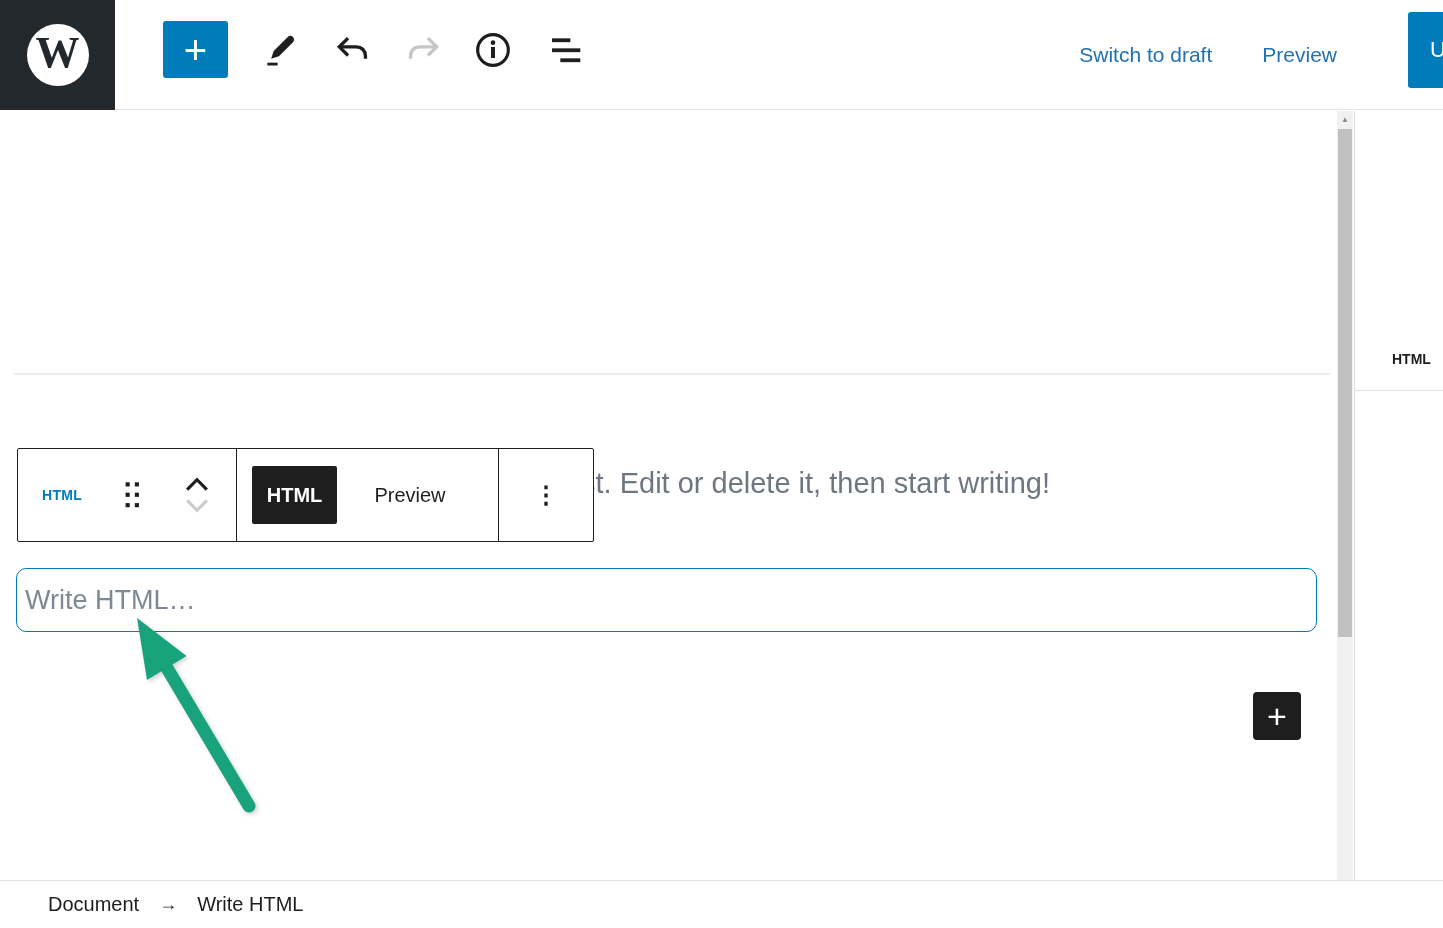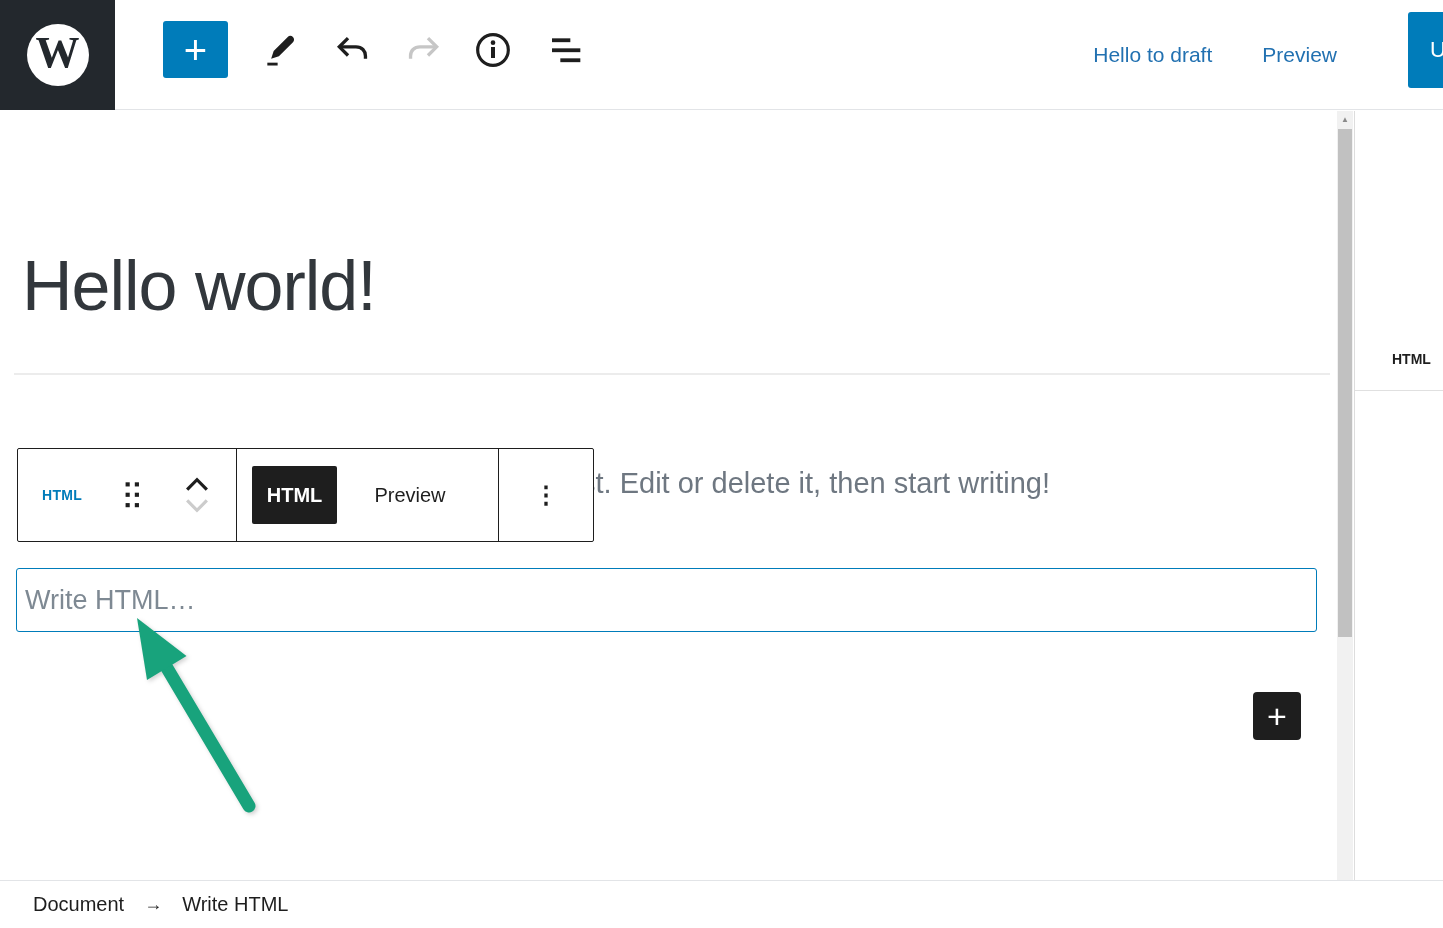--- a/index.html
+++ b/index.html
@@ -56,21 +56,21 @@
   .mode-html { width:85px; height:58px; background:#1e1e1e; color:#fff; border:none;
                border-radius:2px; font-size:20px; font-weight:700; cursor:pointer; }
   .mode-preview { flex:1; height:58px; background:none; border:none; color:#1e1e1e;
                   font-size:20px; font-weight:500; cursor:pointer; }
   .bt-sec3 { flex:1; display:flex; align-items:center; justify-content:center; }
   .kebab-btn { background:none; border:none; font-size:24px; font-weight:700; color:#1e1e1e;
                letter-spacing:0; line-height:1; cursor:pointer; }
 
   
   .html-input-wrap { position:absolute; left:16px; top:457px; width:1301px; height:64px; z-index:2; }
-  .html-input { width:100%; height:100%; border:1.5px solid #007cba; border-radius:3px;
+  .html-input { width:100%; height:100%; border:1.5px solid #007cba; border-radius:10px;
                 font-family:"Liberation Sans", sans-serif; font-size:27px; color:#1e1e1e;
                 padding:2px 8px; outline:none; background:#fff; }
   .html-input::placeholder { color:#7e8993; opacity:1; }
 
   
   .arrow-annotation { position:absolute; left:0; top:0; z-index:10; pointer-events:none; }
 
   
   .block-inserter-black { position:absolute; left:1253px; top:581px; width:48px; height:48px;
                           background:#1e1e1e; color:#fff; border:none; border-radius:4px;
@@ -89,21 +89,21 @@
   .sidebar-tab { position:absolute; left:0; top:0; width:89px; height:96px;
                  border-bottom:1px solid #e0e0e0; background:none; border-top:none;
                  border-left:none; border-right:none; cursor:pointer; text-align:left; }
   .sidebar-tab span { position:absolute; left:33px; top:34px; font-size:19px; font-weight:500; color:#1e1e1e; }
   .block-card { position:absolute; left:0; top:97px; width:89px; height:183px;
                 border-bottom:1px solid #e0e0e0; }
   .block-card span { position:absolute; left:37px; top:143px; font-size:14px; font-weight:700; color:#1e1e1e; }
 
   
   .footer { position:absolute; left:0; top:880px; width:1443px; height:48px; background:#fff;
-            border-top:1px solid #e2e4e7; display:flex; align-items:center; padding-left:33px;
+            border-top:1px solid #e2e4e7; display:flex; align-items:center; padding-left:48px;
             gap:20px; font-size:20px; z-index:21; }
   .crumb { background:none; border:none; font-size:20px; color:#1e1e1e; cursor:pointer;
            font-family:"Liberation Sans", sans-serif; }
   .crumb-sep { color:#1e1e1e; font-size:18px; }
 
   svg { display:block; }
 </style>
 </head>
 <body>
 
@@ -147,30 +147,29 @@
 
   <button class="tb-icon tb-listview">
     <svg width="40" height="40" viewBox="0 0 24 24">
       <rect x="3" y="5" width="11" height="2.3" fill="#1e1e1e"></rect>
       <rect x="3" y="11" width="17" height="2.3" fill="#1e1e1e"></rect>
       <rect x="8" y="17" width="12" height="2.3" fill="#1e1e1e"></rect>
     </svg>
   </button>
 
   <div class="top-links">
-    <button class="top-link">Hello to draft</button>
+    <button class="top-link">Switch to draft</button>
     <button class="top-link">Preview</button>
   </div>
 
   <button class="update-btn">U</button>
 </header>
 
 <main class="canvas">
 
-  <h1 class="post-title">Hello world!</h1>
 
   <div class="title-rule"></div>
 
   <p class="paragraph">st. Edit or delete it, then start writing!</p>
 
   <div class="block-toolbar">
     <div class="bt-sec1">
       <button class="block-type-label">HTML</button>
       <button class="drag-handle">
         <svg width="21" height="30" viewBox="0 0 18 26">

